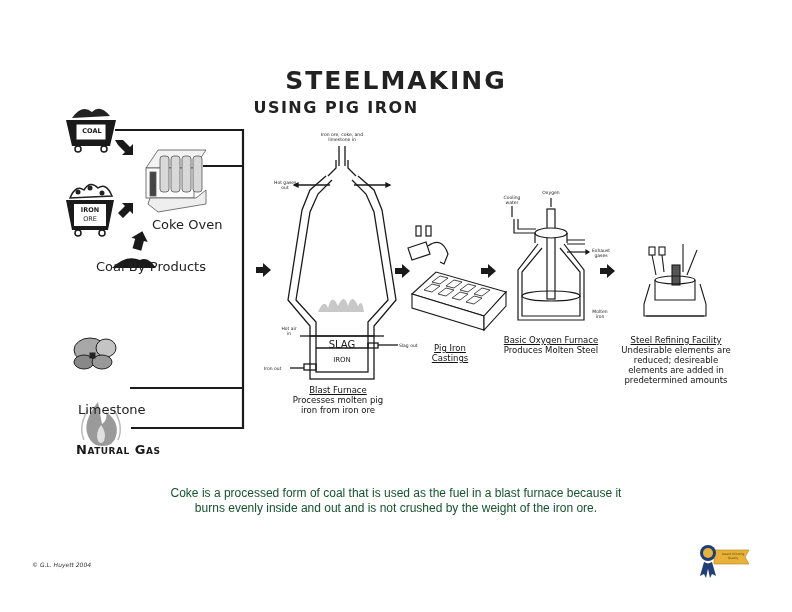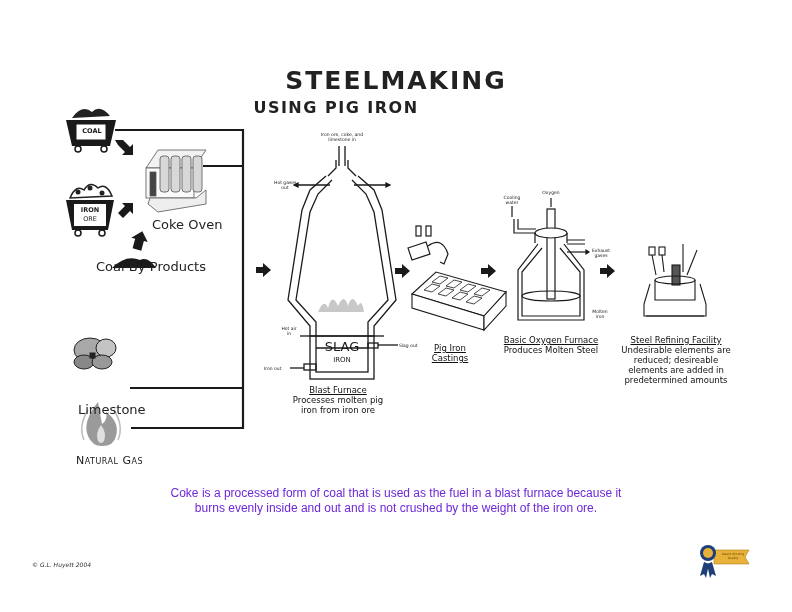--- a/index.html
+++ b/index.html
@@ -4,21 +4,21 @@
 <style>
   html, body { margin:0; padding:0; background:#ffffff; }
   body { width:792px; height:612px; position:relative; overflow:hidden; font-family:"DejaVu Sans", sans-serif; color:#1a1a1a; }
   .abs { position:absolute; }
   .title { left:0; width:792px; top:66px; text-align:center; font-family:"DejaVu Sans", sans-serif; font-weight:bold; font-size:25px; letter-spacing:2px; color:#222; }
   .subtitle { left:0; width:672px; top:98px; text-align:center; font-weight:bold; font-size:16px; letter-spacing:1.5px; color:#222; }
   .lbl { font-size:13px; color:#222; white-space:nowrap; }
   .tiny { font-size:4.5px; line-height:5px; color:#222; text-align:center; white-space:nowrap; }
   .cap { text-align:center; font-size:8.5px; line-height:10px; color:#111; }
   .cap .u { text-decoration:underline; }
-  .caption { left:160px; width:472px; top:486px; text-align:center; font-family:"Liberation Sans", sans-serif; font-size:12px; line-height:15px; color:#6d28d9; }
+  .caption { left:160px; width:472px; top:486px; text-align:center; font-family:"Liberation Sans", sans-serif; font-size:12px; line-height:15px; color:#14532d; }
   .copy { left:32px; top:561px; font-size:6px; font-style:italic; color:#333; }
   svg { position:absolute; left:0; top:0; }
 </style>
 </head>
 <body>
 
 <div class="abs title">STEELMAKING</div>
 <div class="abs subtitle">USING PIG IRON</div>
 
 <svg width="792" height="612" viewBox="0 0 792 612">
@@ -185,35 +185,35 @@
   </g>
 </svg>
 
 <div class="abs" style="left:78px;top:127px;width:28px;text-align:center;font-size:6.5px;font-weight:bold;">COAL</div>
 <div class="abs" style="left:74px;top:206px;width:32px;text-align:center;font-size:6.5px;font-weight:bold;">IRON</div>
 <div class="abs" style="left:74px;top:215px;width:32px;text-align:center;font-size:6.5px;font-weight:normal;">ORE</div>
 
 <div class="abs lbl" style="left:152px;top:217px;">Coke Oven</div>
 <div class="abs lbl" style="left:96px;top:259px;">Coal By-Products</div>
 <div class="abs lbl" style="left:78px;top:383px;margin-top:19px;">Limestone</div>
-<div class="abs" style="left:76px;top:454px;font-size:11px;font-weight:normal;font-variant:small-caps;letter-spacing:0.5px;">Natural Gas</div>
+<div class="abs" style="left:76px;top:442px;font-size:13px;font-weight:bold;font-variant:small-caps;letter-spacing:0.5px;">Natural Gas</div>
 
 <div class="abs tiny" style="left:318px;top:132px;width:48px;">
   <div>Iron ore, coke, and</div>
   <div>limestone in</div>
 </div>
 <div class="abs tiny" style="left:274px;top:180px;width:22px;">
   <div>Hot gases</div>
   <div>out</div>
 </div>
 <div class="abs tiny" style="left:280px;top:326px;width:18px;">
   <div>Hot air</div>
   <div>in</div>
 </div>
-<div class="abs" style="left:316px;top:339px;width:52px;text-align:center;font-size:13px;">SLAG</div>
+<div class="abs" style="left:316px;top:339px;width:52px;text-align:center;font-size:10px;">SLAG</div>
 <div class="abs" style="left:316px;top:356px;width:52px;text-align:center;font-size:7px;">IRON</div>
 <div class="abs tiny" style="left:399px;top:343px;">Slag out</div>
 <div class="abs tiny" style="left:264px;top:366px;">Iron out</div>
 <div class="abs cap" style="left:286px;top:385px;width:104px;">
   <div class="u">Blast Furnace</div>
   <div>Processes molten pig</div>
   <div>iron from iron ore</div>
 </div>
 
 <div class="abs cap" style="left:425px;top:335px;width:50px;margin-top:8px;">

